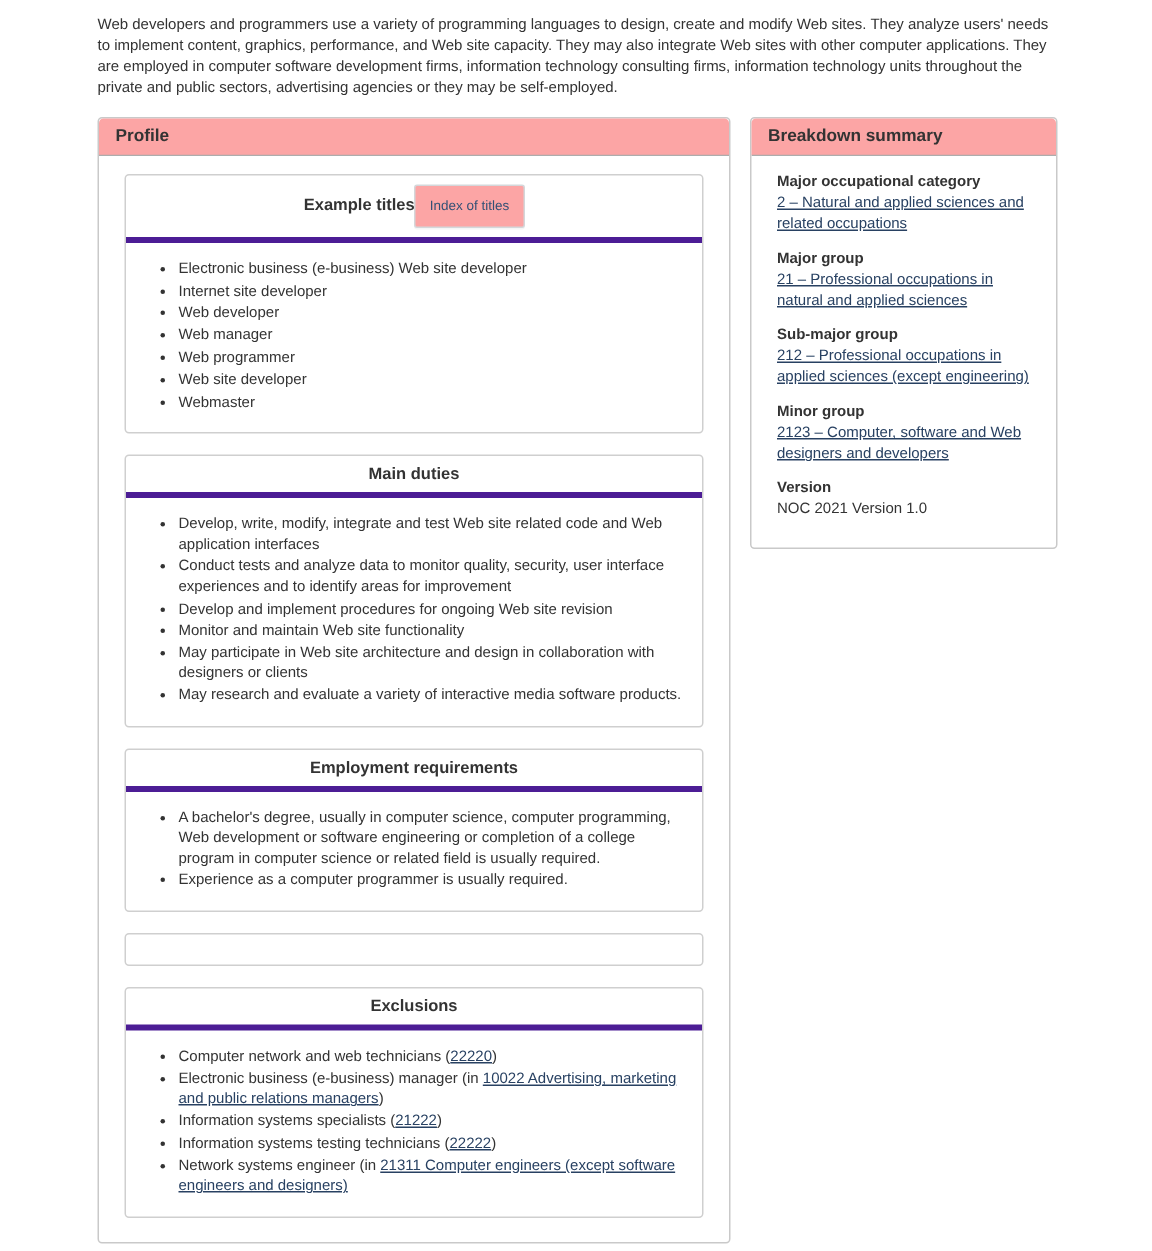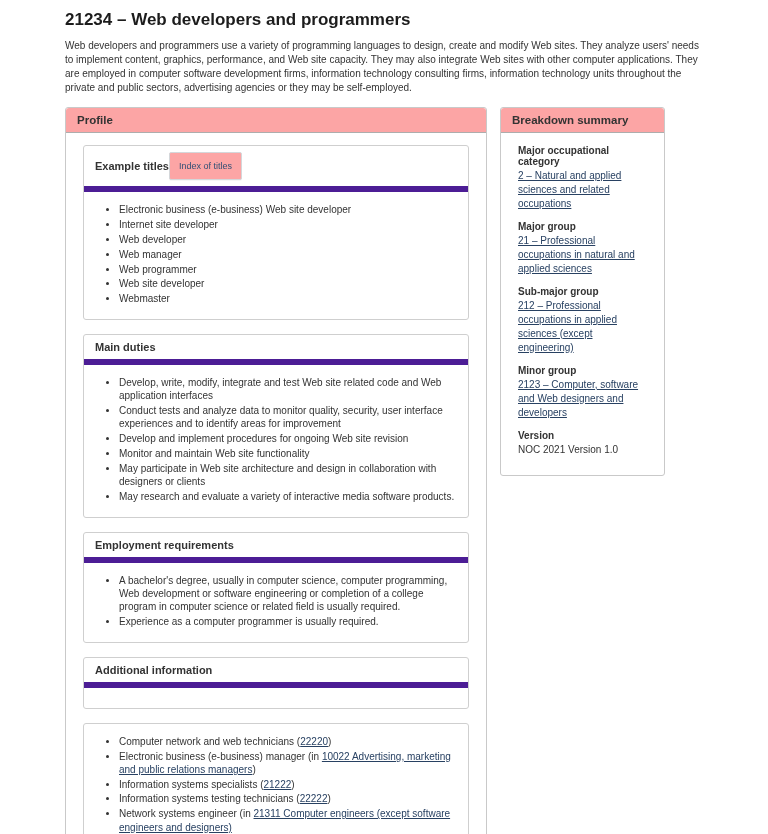--- a/index.html
+++ b/index.html
@@ -32,44 +32,44 @@
     align-items: flex-start;
     gap: 13px;
   }
   
   .panel {
     border: 1px solid #c9c9c9;
     border-radius: 3px;
     background: #fff;
   }
   .main-panel { width: 422px; }
-  .side-panel { width: 165px; }
+  .side-panel { width: 205px; }
   .panel-heading {
     background: #fca5a5;
     border-bottom: 1px solid #adadad;
     border-radius: 3px 3px 0 0;
     padding: 6px 11px;
     font-size: 11.5px;
     font-weight: bold;
     color: #333;
   }
   .panel-body { padding: 12px 17px 16px 17px; }
   
   .card {
     border: 1px solid #cfcfcf;
     border-radius: 3px;
     background: #fff;
     margin-bottom: 14px;
   }
   .card:last-child { margin-bottom: 0; }
   .card-header {
-    border-bottom: 6px solid #4c1d95;
+    border-bottom: 4px solid #4c1d95;
     padding: 6px 11px;
     display: flex;
-    justify-content: flex-start;
+    justify-content: center;
     align-items: center;
     min-height: 23px;
   }
   .card-header h2 {
     margin: 0;
     font-size: 11px;
     font-weight: bold;
     color: #333;
   }
   .card-body {
@@ -127,21 +127,20 @@
     line-height: 1.4;
     display: block;
   }
   .entry-link { color: #284162; text-decoration: underline; cursor: pointer; }
 </style>
 </head>
 <body>
 
 <div class="page">
 
-  <h1 class="page-title">21234 – Web developers and programmers</h1>
 
   <p class="intro">Web developers and programmers use a variety of programming languages to design, create and modify Web sites. They analyze users' needs to implement content, graphics, performance, and Web site capacity. They may also integrate Web sites with other computer applications. They are employed in computer software development firms, information technology consulting firms, information technology units throughout the private and public sectors, advertising agencies or they may be self-employed.</p>
 
   <div class="columns">
 
     <section class="panel main-panel">
       <header class="panel-heading">Profile</header>
       <div class="panel-body">
 
         <div class="card">
@@ -184,27 +183,27 @@
           </div>
           <div class="card-body">
             <ul>
               <li>A bachelor's degree, usually in computer science, computer programming, Web development or software engineering or completion of a college program in computer science or related field is usually required.</li>
               <li>Experience as a computer programmer is usually required.</li>
             </ul>
           </div>
         </div>
 
         <div class="card">
-          <div class="card-header">
-            <h2>Additional information</h2>
-          </div>
           <div class="card-body empty"></div>
         </div>
 
         <div class="card">
+          <div class="card-header">
+            <h2>Exclusions</h2>
+          </div>
           <div class="card-body">
             <ul>
               <li>
                 <span>Computer network and web technicians (</span><a class="link">22220</a><span>)</span>
               </li>
               <li>
                 <span>Electronic business (e-business) manager (in </span><a class="link">10022 Advertising, marketing and public relations managers</a><span>)</span>
               </li>
               <li>
                 <span>Information systems specialists (</span><a class="link">21222</a><span>)</span>

